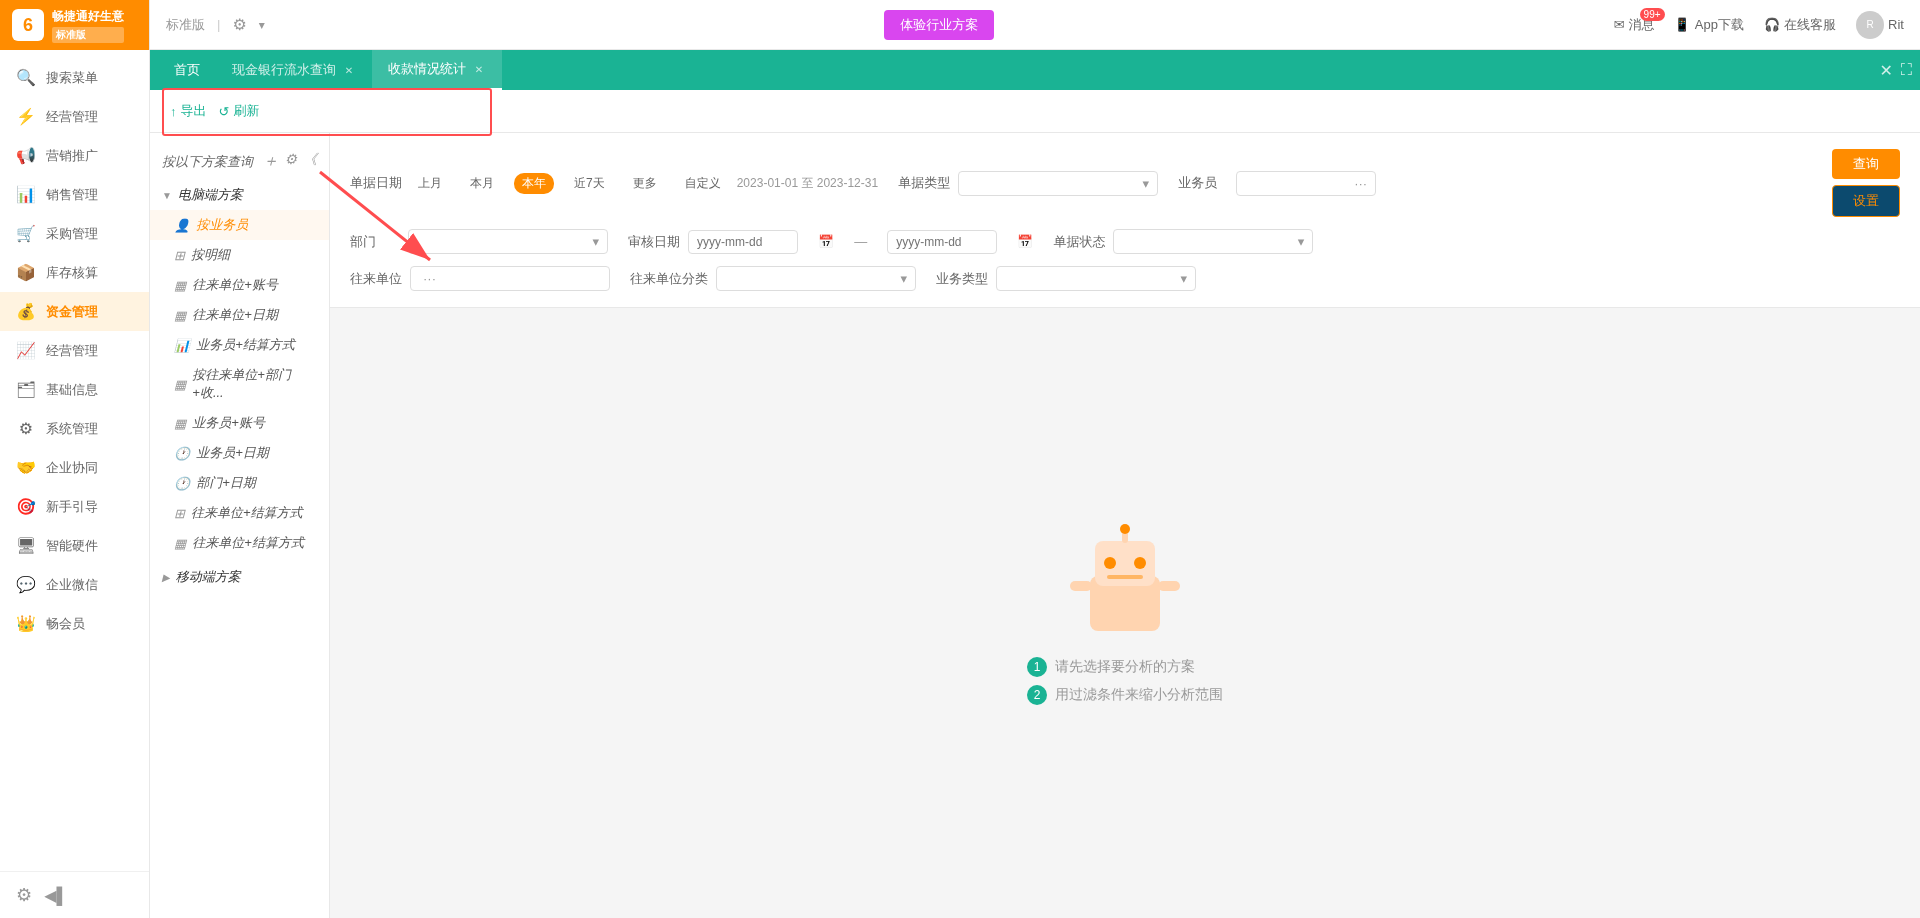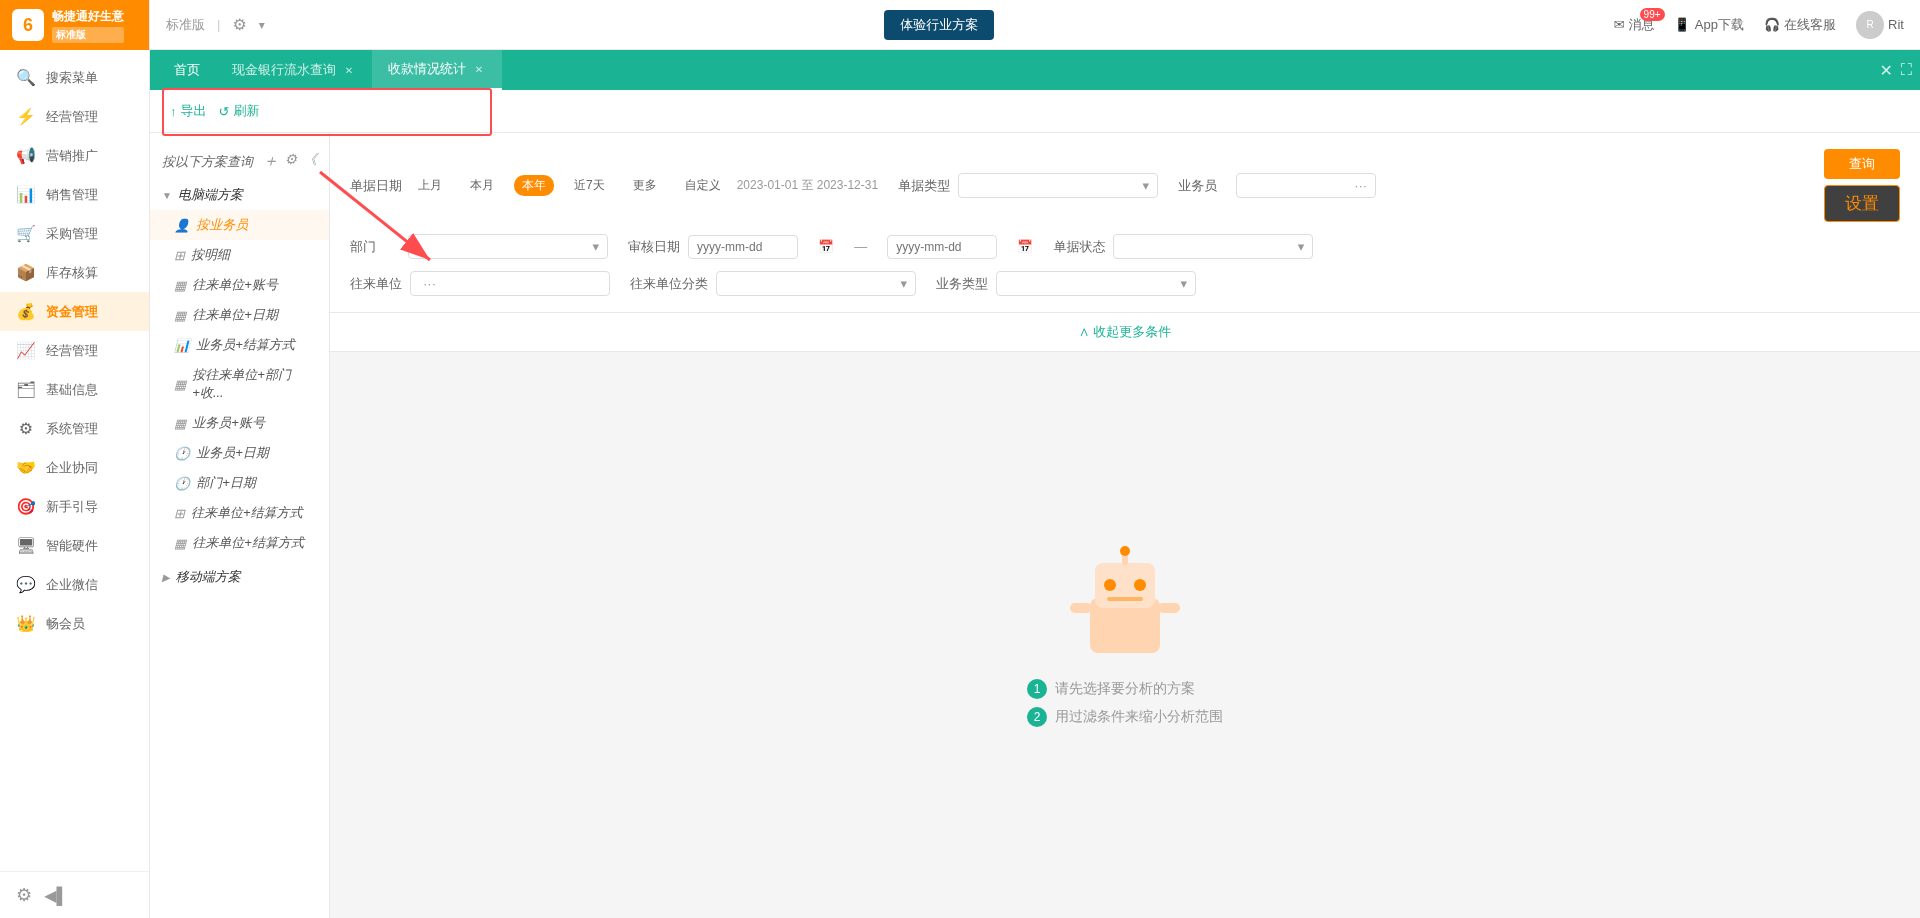--- a/index.html
+++ b/index.html
@@ -40,21 +40,21 @@
     
     .topbar {
       height: 50px; background: #fff; border-bottom: 1px solid #e8e8e8;
       display: flex; align-items: center; padding: 0 16px; gap: 16px;
       justify-content: space-between;
     }
     .topbar-left { display: flex; align-items: center; gap: 12px; }
     .topbar-breadcrumb { color: #999; font-size: 13px; }
     .topbar-gear { color: #999; font-size: 16px; cursor: pointer; }
     .topbar-trial-btn {
-      background: #0c4a6e; color: #fff; border: none; padding: 6px 16px;
+      background: #d946ef; color: #fff; border: none; padding: 6px 16px;
       border-radius: 4px; cursor: pointer; font-size: 13px;
     }
     .topbar-right { display: flex; align-items: center; gap: 20px; color: #666; font-size: 13px; }
     .topbar-msg { display: flex; align-items: center; gap: 4px; cursor: pointer; position: relative; }
     .badge {
       background: #ff4d4f; color: #fff; font-size: 10px; padding: 1px 4px;
       border-radius: 8px; position: absolute; top: -8px; right: -10px; min-width: 18px; text-align: center;
     }
     .topbar-app { display: flex; align-items: center; gap: 4px; cursor: pointer; }
     .topbar-service { display: flex; align-items: center; gap: 4px; cursor: pointer; }
@@ -125,22 +125,22 @@
     }
     .date-separator { color: #999; }
     .filter-dots { color: #999; cursor: pointer; }
 
     
     .btn-query {
       background: #ff8c00; color: #fff; border: none; padding: 6px 20px;
       border-radius: 4px; cursor: pointer; font-size: 13px;
     }
     .btn-settings {
-      background: #404040; color: #ff8c00; border: 1px solid #ff8c00; padding: 6px 20px;
-      border-radius: 4px; cursor: pointer; font-size: 17px;
+      background: #0c4a6e; color: #ff8c00; border: 1px solid #ff8c00; padding: 6px 20px;
+      border-radius: 4px; cursor: pointer; font-size: 13px;
     }
     .btn-query-wrap { display: flex; flex-direction: column; gap: 6px; margin-left: auto; }
 
     
     .collapse-bar {
       background: #fff; padding: 10px 20px; text-align: center; cursor: pointer;
       color: #1ab394; font-size: 13px; border-bottom: 1px solid #e8e8e8;
     }
 
     
@@ -487,21 +487,20 @@
           <div class="filter-item">
             <span class="filter-label">业务类型</span>
             <div class="filter-select" style="min-width:200px;">
               <span></span>
               <span class="arrow">▾</span>
             </div>
           </div>
         </div>
       </div>
 
-      <div class="collapse-bar">∧  收起更多条件</div>
 
       <div class="main-body">
 
         <div style="position:relative;width:120px;height:120px;">
           <svg width="120" height="120" viewBox="0 0 120 120">
 
             <rect x="25" y="55" width="70" height="55" rx="8" fill="#ffd4b0"></rect>
 
             <rect x="30" y="20" width="60" height="45" rx="8" fill="#ffe0c8"></rect>
 

